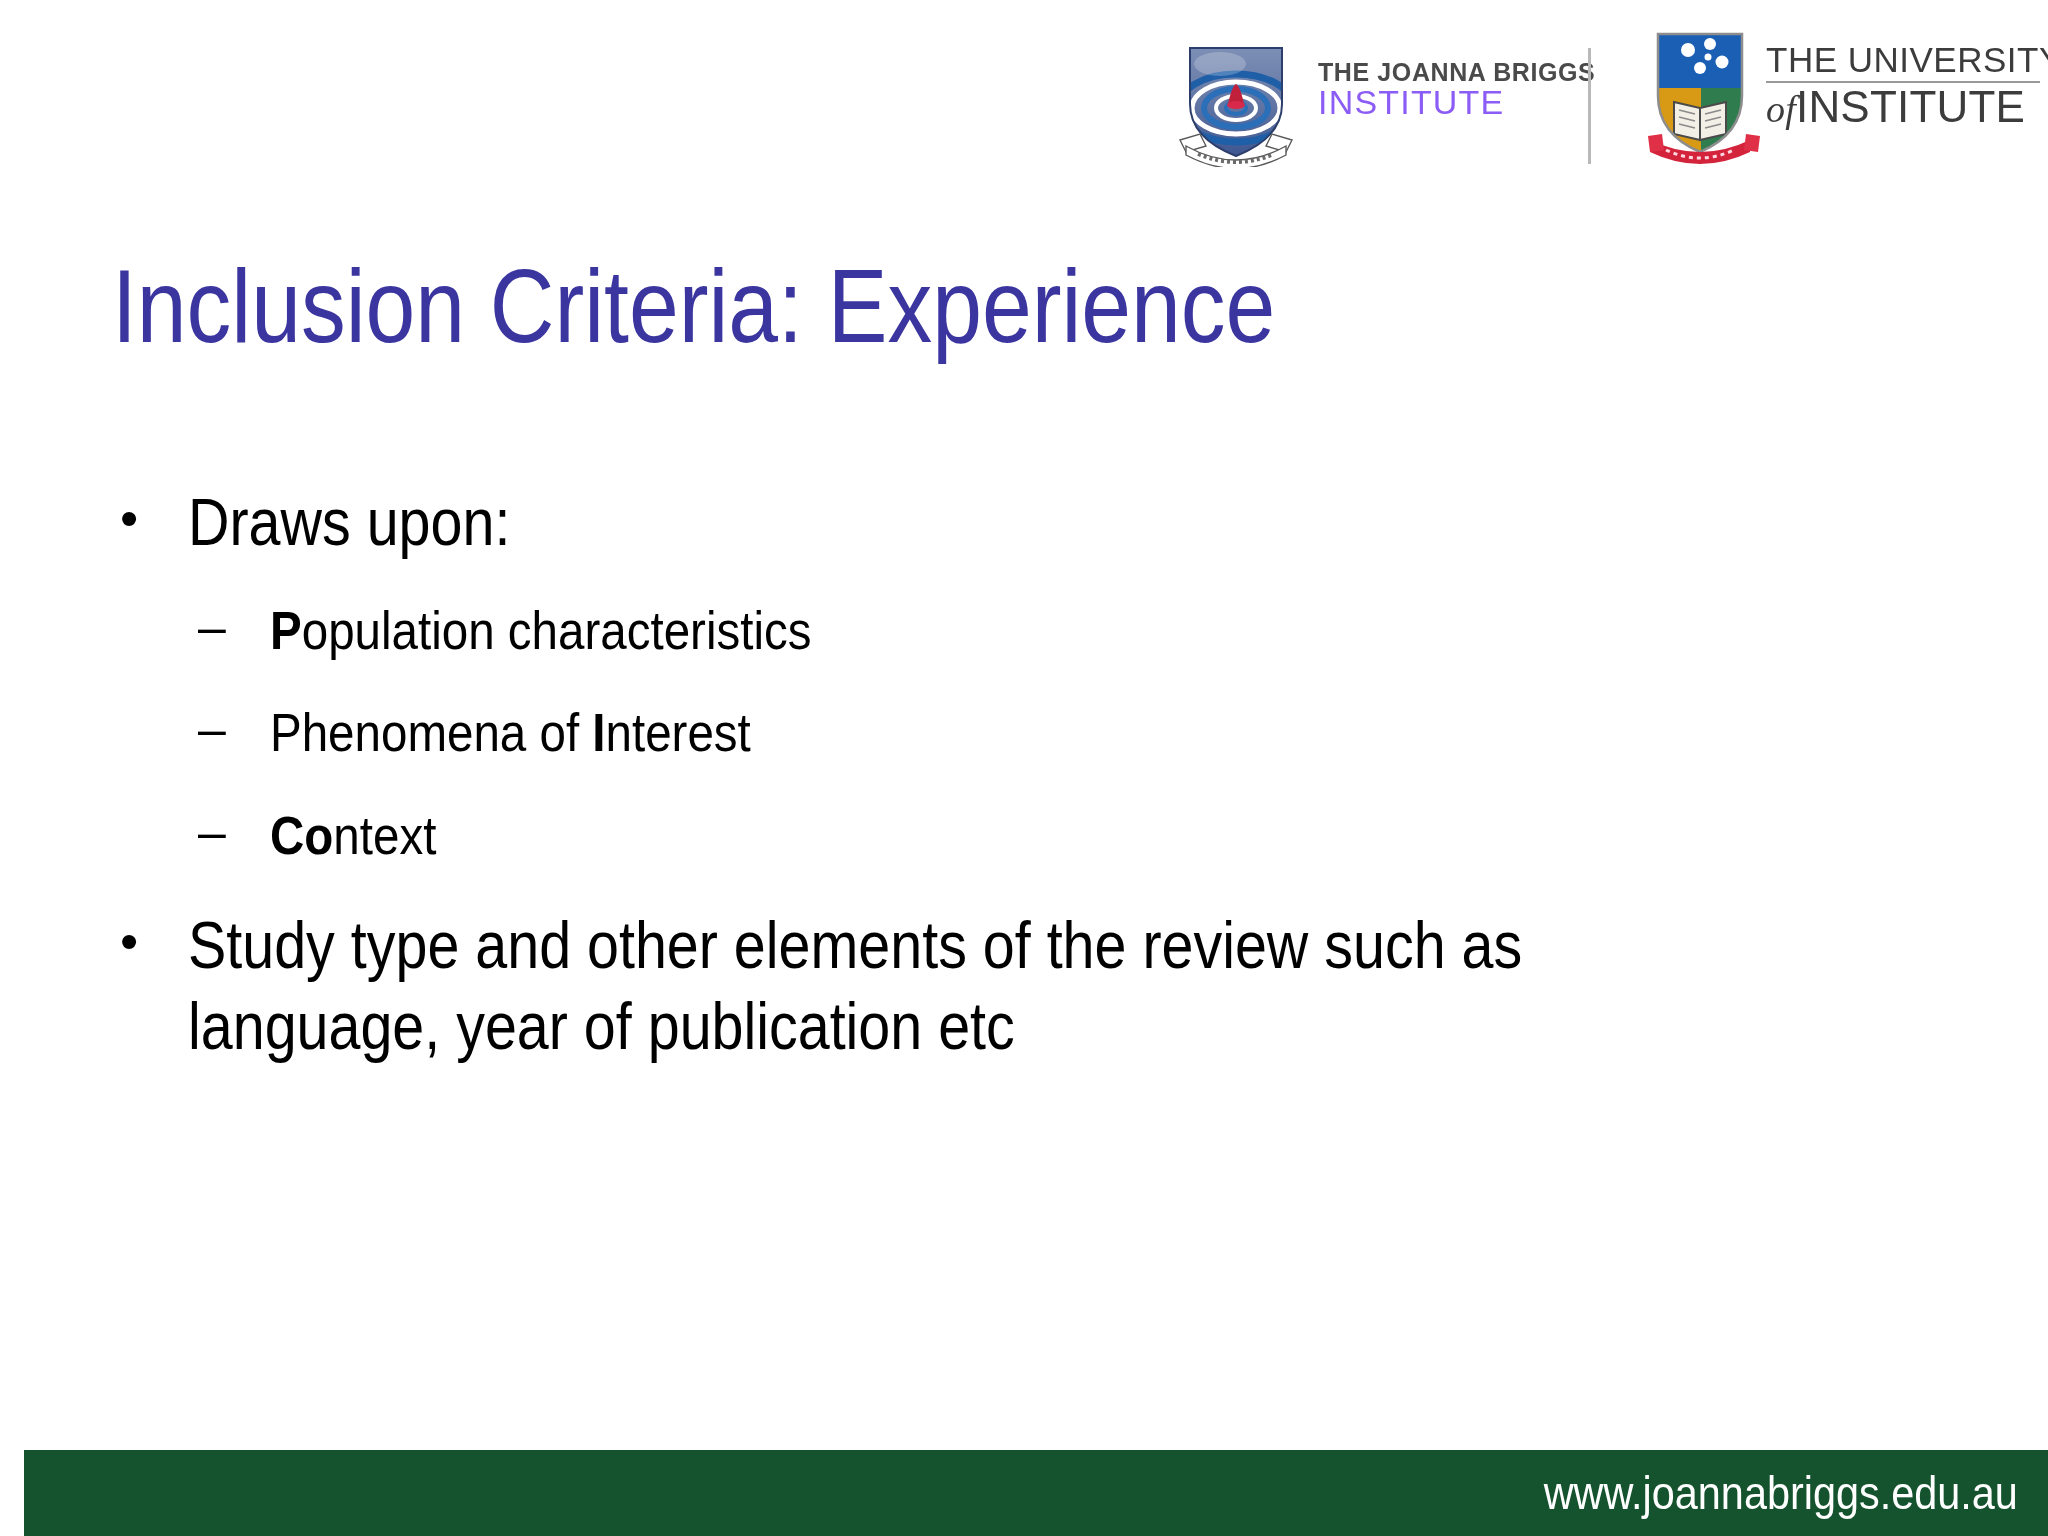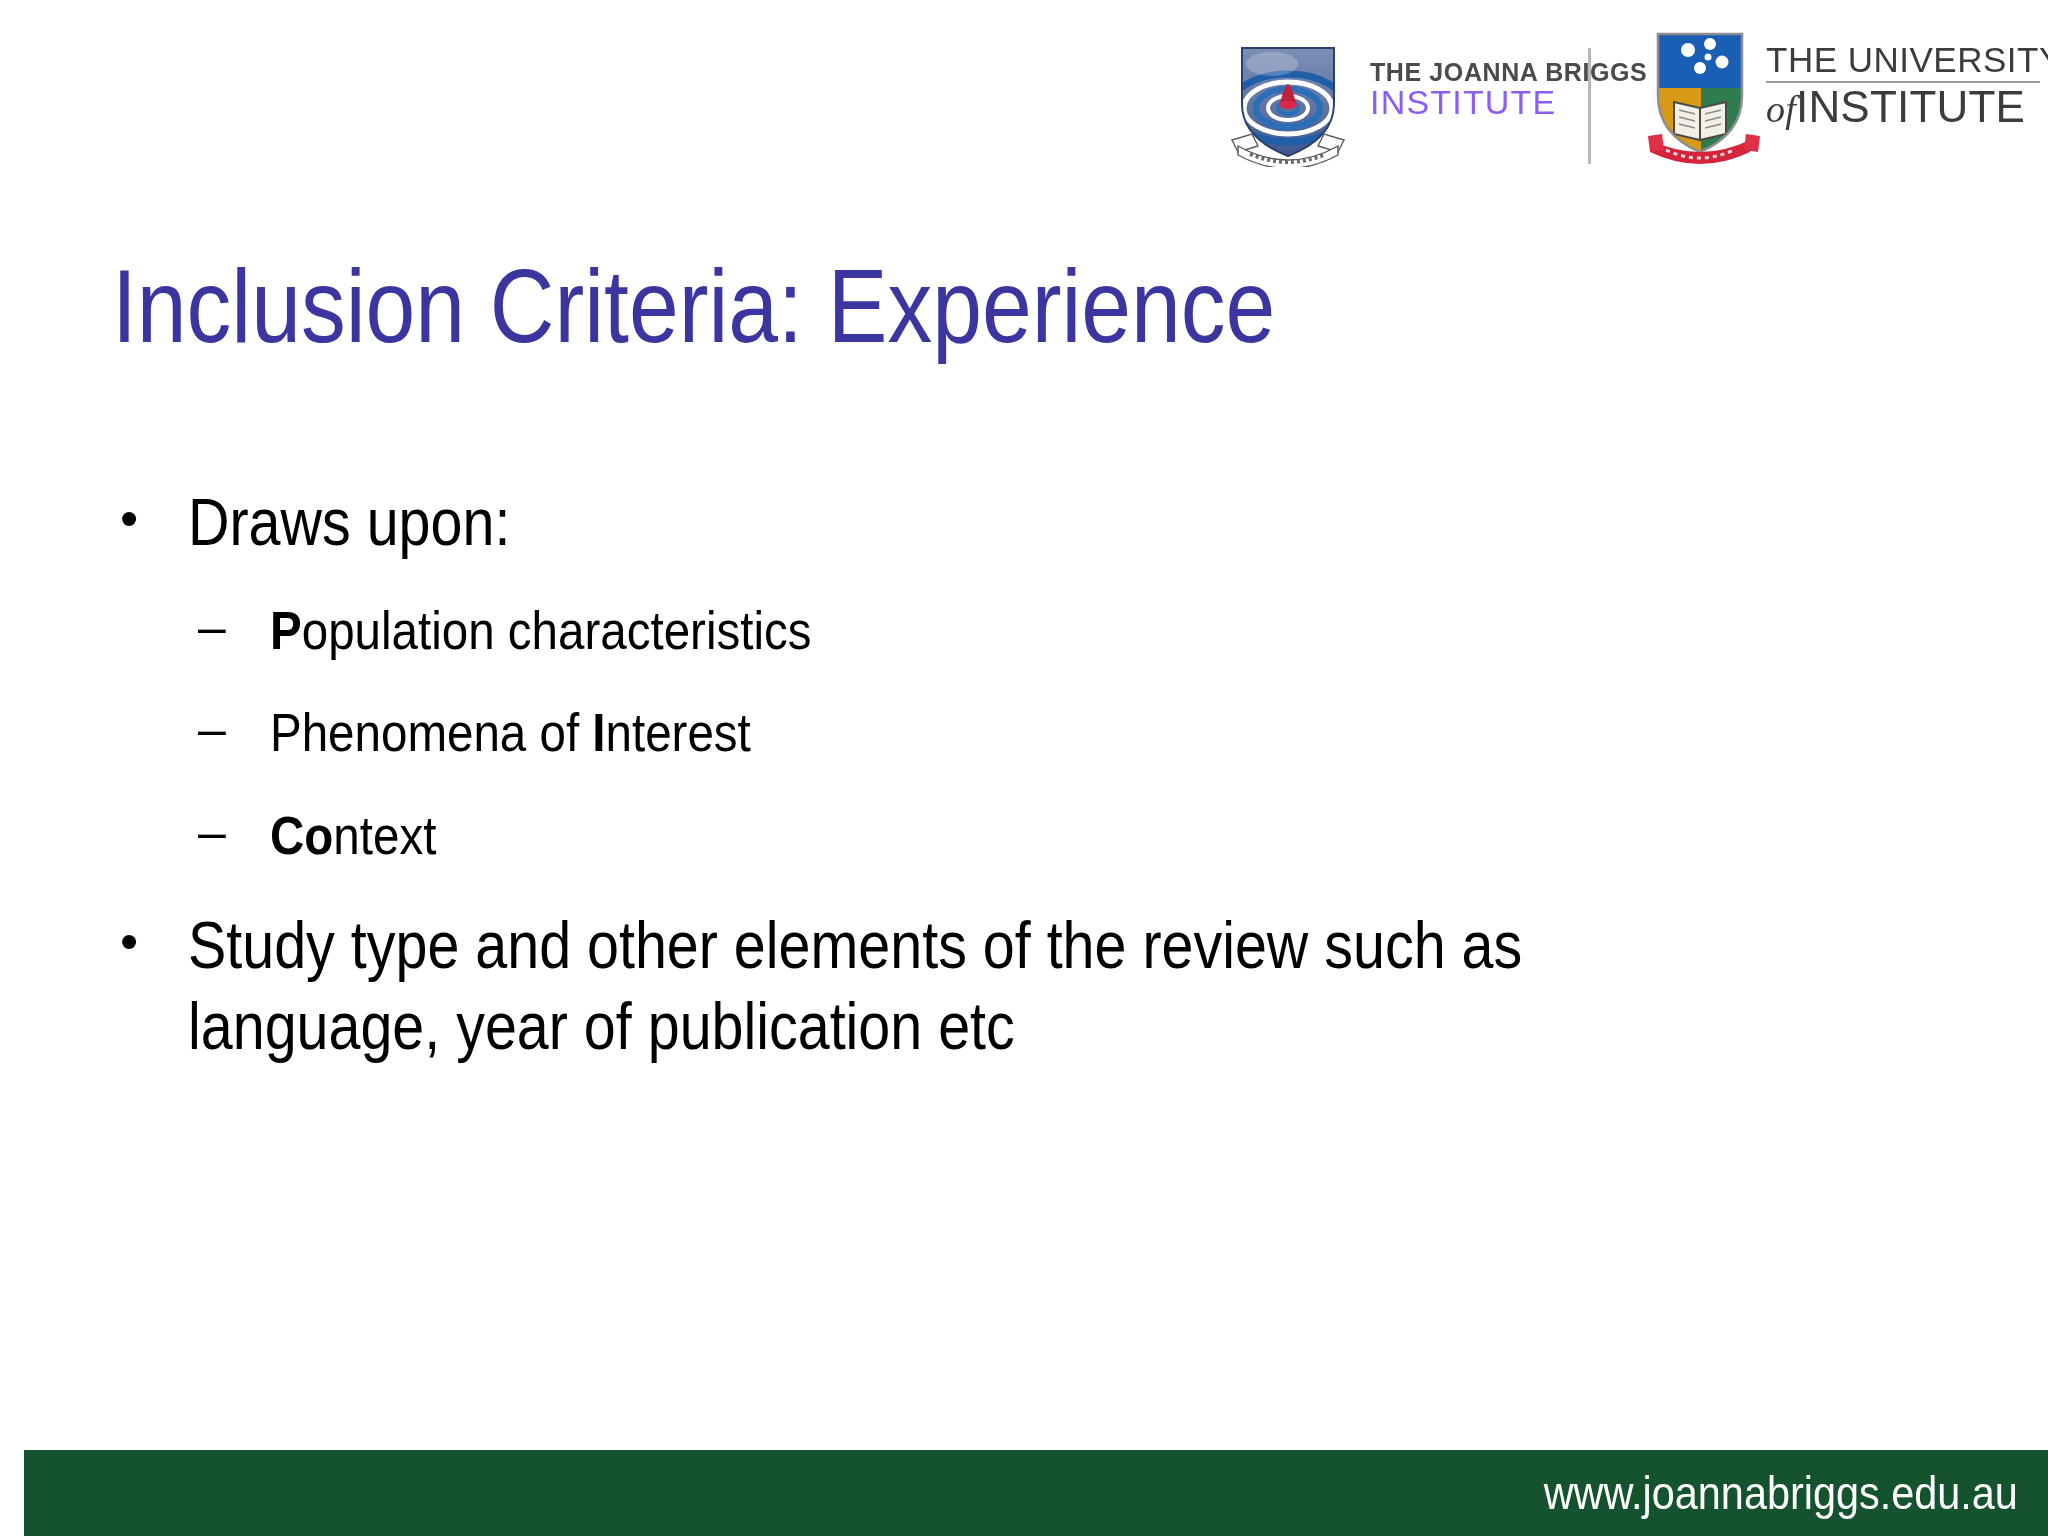--- a/index.html
+++ b/index.html
@@ -19,21 +19,21 @@
   .logo-band {
     position: absolute;
     top: 0;
     left: 0;
     width: 2048px;
     height: 190px;
   }
 
   .jbi-logo {
     position: absolute;
-    left: 1228px;
+    left: 1176px;
     top: 42px;
     width: 345px;
     height: 125px;
   }
   .jbi-crest {
     position: absolute;
     left: 0;
     top: 0;
     width: 128px;
     height: 125px;

